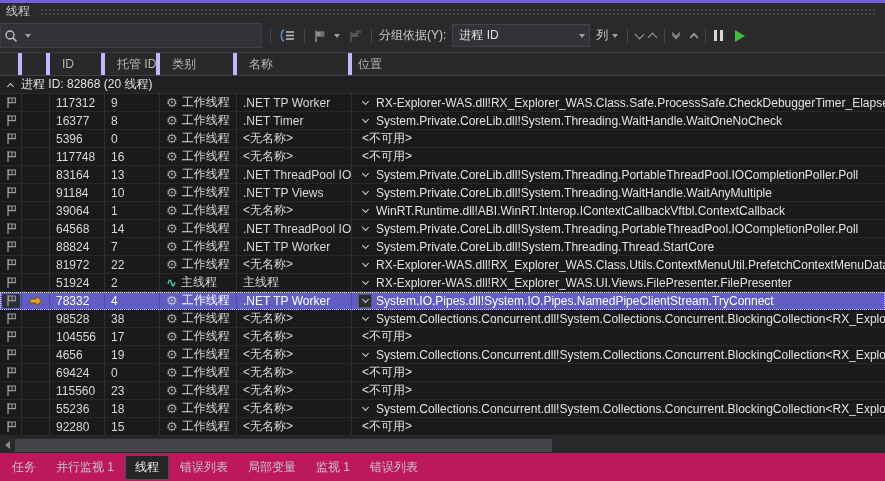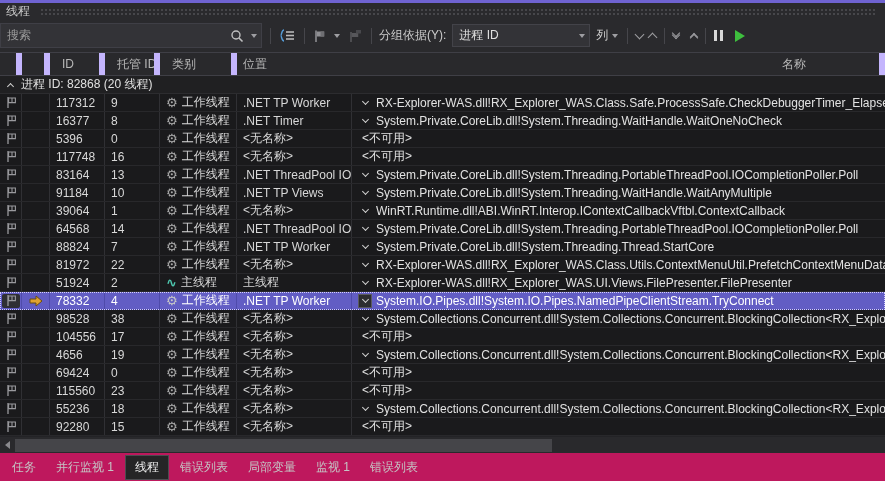--- a/index.html
+++ b/index.html
@@ -45,21 +45,21 @@
   .dbl .chv.up + .chv.up { margin-top: -7px; }
   .pause-glyph { display: flex; gap: 3px; }
   .pause-glyph i { display: block; width: 3px; height: 11px; background: #d8d8d8; }
   .play-glyph { width: 0; height: 0; border-top: 6px solid transparent; border-bottom: 6px solid transparent;
     border-left: 10px solid #3ebf3e; margin-left: 2px; }
   .dim { opacity: .45; }
 
   
   .grid-head { height: 24px; display: flex; background: #29292c; border-top: 1px solid #3f3f46;
     border-bottom: 1px solid #3f3f46; color: #b8b8b8; }
-  .grid-head .hcell { display: flex; align-items: center; border-right: 6px solid #c4b5fd;
+  .grid-head .hcell { display: flex; align-items: center; border-right: 4px solid #c4b5fd;
     padding-left: 12px; white-space: nowrap; overflow: hidden; }
   .c-flag { width: 22px; flex-shrink: 0; padding-left: 0 !important; }
   .c-cur  { width: 28px; flex-shrink: 0; padding-left: 0 !important; }
   .c-id   { width: 55px; flex-shrink: 0; }
   .c-mid  { width: 55px; flex-shrink: 0; }
   .c-cat  { width: 77px; flex-shrink: 0; }
   .c-name { width: 115px; flex-shrink: 0; }
   .c-loc  { flex: 1; border-right: none !important; padding-left: 6px !important; }
 
   .group-row { height: 18px; display: flex; align-items: center; background: #202022;
@@ -111,21 +111,20 @@
 
   <div class="accent-line"></div>
 
   <div class="titlebar">
     <span class="title">线程</span>
     <span class="drag-dots"></span>
   </div>
 
   <div class="toolbar">
     <div class="searchbox">
-      <span class="ph">搜索</span>
       <span class="icon-btn">
         <svg width="14" height="14" viewBox="0 0 14 14">
           <circle cx="6" cy="6" r="4" fill="none" stroke="#c0c0c0" stroke-width="1.4"></circle>
           <line x1="9" y1="9" x2="12.5" y2="12.5" stroke="#c0c0c0" stroke-width="1.6"></line>
         </svg>
       </span>
       <span class="dd-arrow"></span>
     </div>
 
     <span class="vsep" style="margin-left:8px;"></span>
@@ -203,22 +202,22 @@
       <span class="play-glyph"></span>
     </span>
   </div>
 
   <div class="grid-head">
     <div class="hcell c-flag"></div>
     <div class="hcell c-cur"></div>
     <div class="hcell c-id">ID</div>
     <div class="hcell c-mid">托管 ID</div>
     <div class="hcell c-cat">类别</div>
+    <div class="hcell c-name">名称</div>
     <div class="hcell c-loc">位置</div>
-    <div class="hcell c-name">名称</div>
   </div>
 
   <div class="group-row">
     <span class="chv up"></span>
     <span>进程 ID: 82868 (20 线程)</span>
   </div>
 
   <div class="rows">
       <div class="row">
     <div class="cell c-flag">

